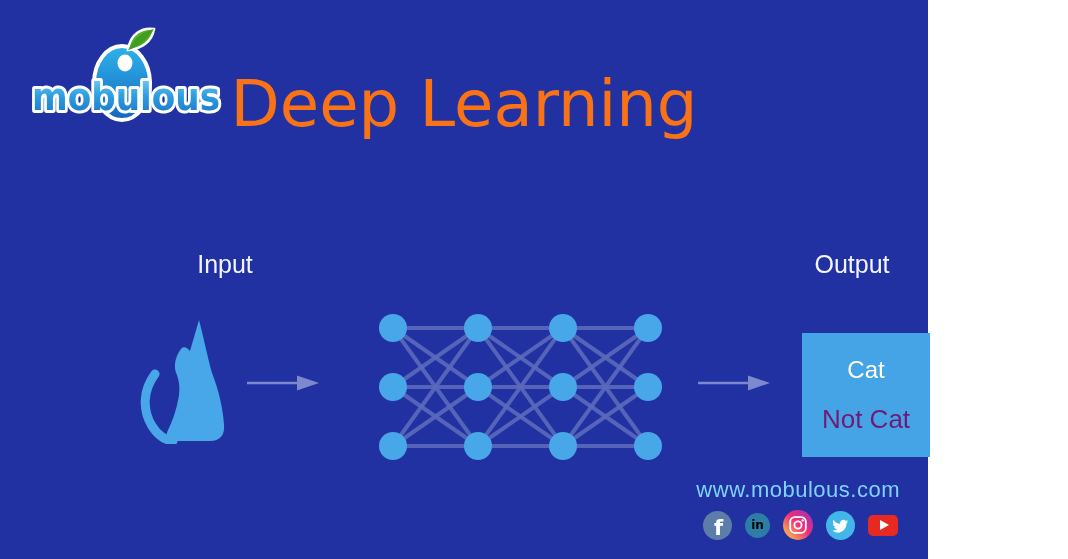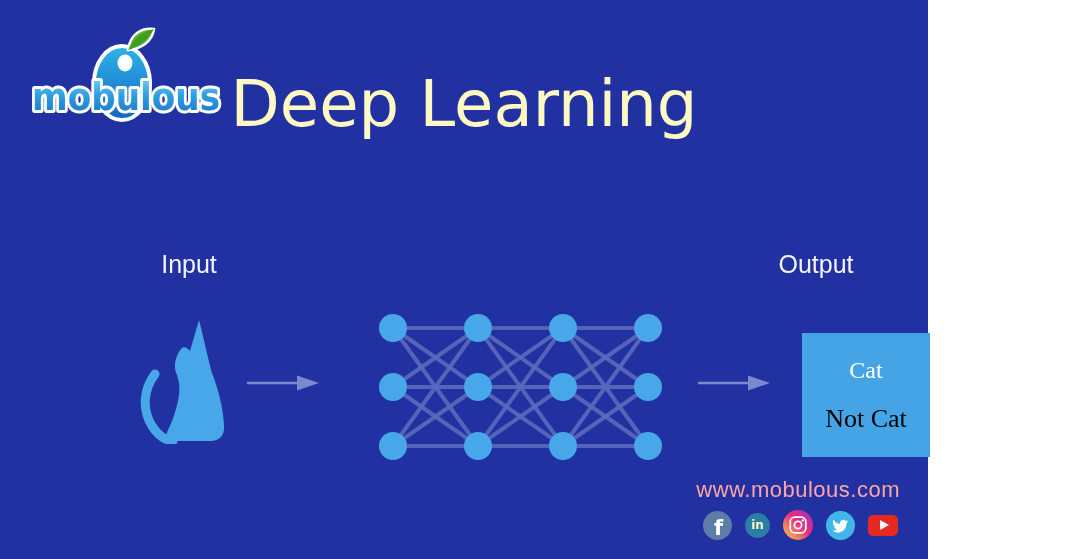--- a/index.html
+++ b/index.html
@@ -12,71 +12,70 @@
     position:relative;width:928px;height:559px;
     background:#2231a2;
   }
   
   .logo{position:absolute;left:24px;top:20px;width:210px;height:110px;}
   
   .title{
     position:absolute;left:0;top:72px;width:100%;
     text-align:center;
     font-family:"DejaVu Sans","Liberation Sans",sans-serif;
-    font-size:64px;font-weight:400;color:#fef9c3;
+    font-size:64px;font-weight:400;color:#f97316;
     letter-spacing:0px;line-height:1;
   }
   
   .stage-label{
     position:absolute;top:250px;transform:translateX(-50%);
     font-size:25px;color:#f2f4ff;white-space:nowrap;
-    font-family:"Liberation Sans",sans-serif;font-weight:400;
+    font-family:"Liberation Sans",sans-serif;font-weight:400;margin-left:36px;
   }
   .label-input{left:189px;}
   .label-process{left:510px;}
   .label-output{left:816px;}
   
   .cat{position:absolute;left:136px;top:314px;width:100px;height:130px;}
   
   .arrow{position:absolute;width:74px;height:18px;}
   .arrow-1{left:246px;top:374px;}
   .arrow-2{left:697px;top:374px;}
   
   .network{position:absolute;left:370px;top:304px;width:300px;height:160px;}
   
   .output-box{
     position:absolute;left:802px;top:333px;width:128px;height:124px;
     background:#45a4e6;
     display:flex;flex-direction:column;align-items:center;justify-content:center;
     gap:20px;
-    font-family:Liberation Serif, serif;
   }
   .output-line1{font-size:24px;color:#ffffff;}
-  .output-line2{font-size:26px;color:#000000;}
+  .output-line2{font-size:26px;color:#701a75;}
   
   .website{
     position:absolute;right:28px;top:477px;
-    font-size:22px;color:#fca5a5;letter-spacing:0.5px;
+    font-size:22px;color:#7dd3fc;letter-spacing:0.5px;
   }
   .social-row{
     position:absolute;right:30px;top:510px;
     display:flex;align-items:center;gap:13px;
   }
   .social{
     display:flex;align-items:center;justify-content:center;
     border-radius:50%;box-sizing:border-box;
   }
   .social-facebook{width:29px;height:29px;background:#5b7da8;overflow:hidden;}
   .social-facebook .fb-f{
     color:#fff;font-weight:700;font-size:21px;line-height:1;
     font-family:"DejaVu Sans",sans-serif;position:relative;top:3px;left:1px;
   }
   .social-linkedin{width:25px;height:25px;background:#2c7ea6;}
   .social-linkedin .li-in{
-    color:#fef9c3;font-weight:700;font-size:12px;line-height:1;
+    color:#000000;font-weight:700;font-size:12px;line-height:1;
     font-family:"DejaVu Sans",sans-serif;
   }
   .social-instagram{
     width:30px;height:30px;
     background:linear-gradient(45deg,#f7c948 5%,#ee2a7b 55%,#9b36b7 95%);
   }
   .social-twitter{width:29px;height:29px;background:#41b7e9;}
   .social-youtube{
     width:30px;height:21px;border-radius:5px;background:#e62a22;
   }

